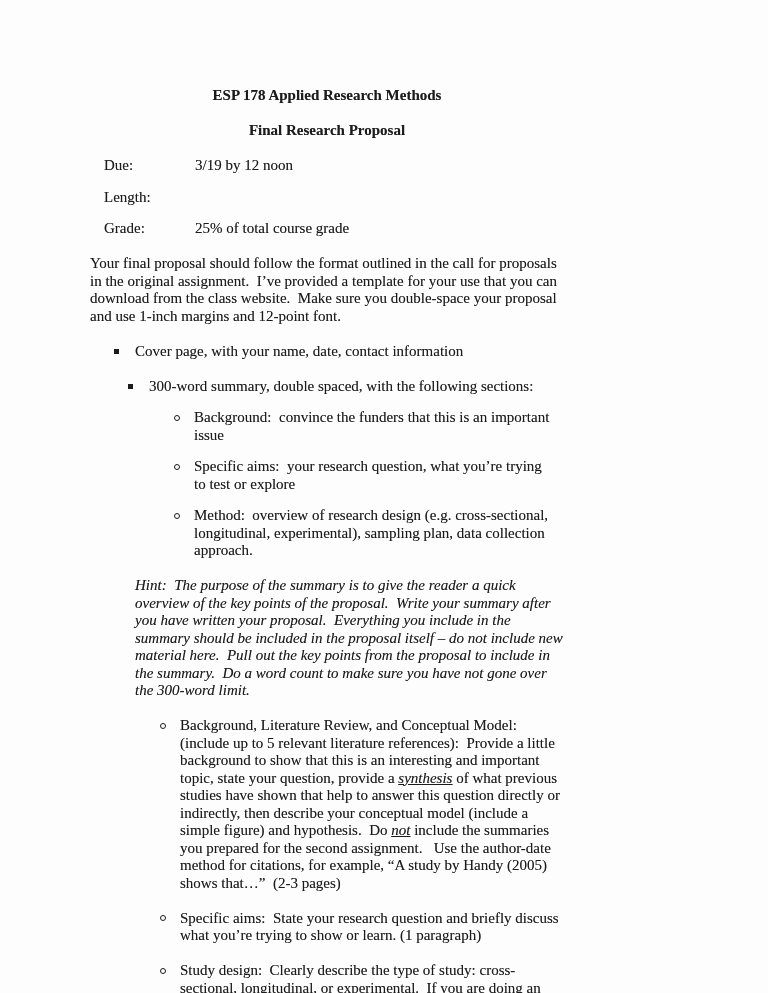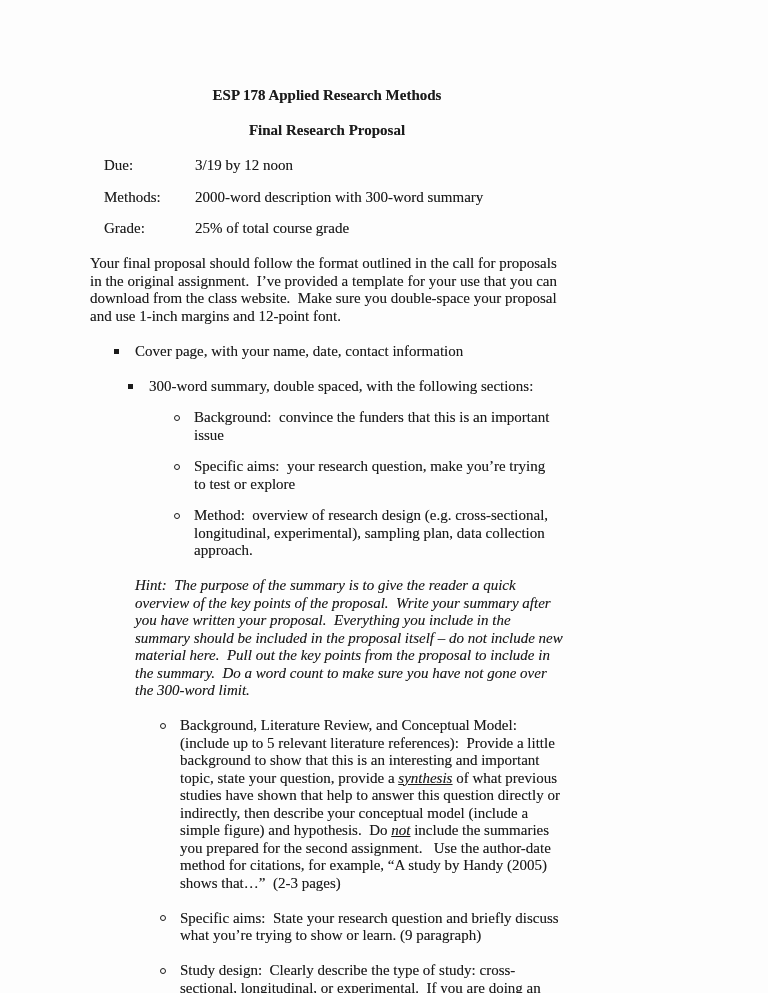--- a/index.html
+++ b/index.html
@@ -44,22 +44,21 @@
     <div class="block center bold txt">ESP 178 Applied Research Methods</div>
 
     <div class="block center bold txt">Final Research Proposal</div>
 
     <div class="block">
       <div class="meta-row line">
         <span class="meta-label txt">Due:</span>
         <span class="txt">3/19 by 12 noon</span>
       </div>
       <div class="meta-row line">
-        <span class="meta-label txt">Methods:</span>
-        <span class="txt">2000-word description with 300-word summary</span>
+        <span class="meta-label txt">Length:</span>
       </div>
       <div class="meta-row line">
         <span class="meta-label txt">Grade:</span>
         <span class="txt">25% of total course grade</span>
       </div>
     </div>
 
     <div class="block txt">Your final proposal should follow the format outlined in the call for proposals in the original assignment.  I’ve provided a template for your use that you can download from the class website.  Make sure you double-space your proposal and use 1-inch margins and 12-point font.</div>
 
     <div class="block li1">
@@ -71,39 +70,39 @@
       <div class="li1 line">
         <span class="sq-marker"></span>
         <span class="txt">300-word summary, double spaced, with the following sections:</span>
       </div>
       <div class="li2 line">
         <span class="ci-marker"></span>
         <span class="txt">Background:  convince the funders that this is an important issue</span>
       </div>
       <div class="li2 line">
         <span class="ci-marker"></span>
-        <span class="txt">Specific aims:  your research question, make you’re trying to test or explore</span>
+        <span class="txt">Specific aims:  your research question, what you’re trying to test or explore</span>
       </div>
       <div class="li2 line">
         <span class="ci-marker"></span>
         <span class="txt">Method:  overview of research design (e.g. cross-sectional, longitudinal, experimental), sampling plan, data collection approach.</span>
       </div>
     </div>
 
     <div class="block hint txt">Hint:  The purpose of the summary is to give the reader a quick overview of the key points of the proposal.  Write your summary after you have written your proposal.  Everything you include in the summary should be included in the proposal itself – do not include new material here.  Pull out the key points from the proposal to include in the summary.  Do a word count to make sure you have not gone over the 300-word limit.</div>
 
 
     <div class="block li2">
       <span class="ci-marker"></span>
       <span class="txt"><span>Background, Literature Review, and Conceptual Model:  (include up to 5 relevant literature references):  Provide a little background to show that this is an interesting and important topic, state your question, provide a </span><span class="it">synthesis</span><span> of what previous studies have shown that help to answer this question directly or indirectly, then describe your conceptual model (include a simple figure) and hypothesis.  Do </span><span class="it">not</span><span> include the summaries you prepared for the second assignment.   Use the author-date method for citations, for example, “A study by Handy (2005) shows that…”  (2-3 pages)</span></span>
     </div>
 
     <div class="block li2">
       <span class="ci-marker"></span>
-      <span class="txt">Specific aims:  State your research question and briefly discuss what you’re trying to show or learn. (9 paragraph)</span>
+      <span class="txt">Specific aims:  State your research question and briefly discuss what you’re trying to show or learn. (1 paragraph)</span>
     </div>
 
     <div class="block li2">
       <span class="ci-marker"></span>
       <span class="txt">Study design:  Clearly describe the type of study: cross-sectional, longitudinal, or experimental.  If you are doing an experimental study, explain what the treatment is and describe the type of experimental design (e.g. randomized treatment and control groups, with pre-test and post-test measurements).</span>
     </div>
 
     <div class="li3">
       <span class="sq-marker"></span>
     </div>

